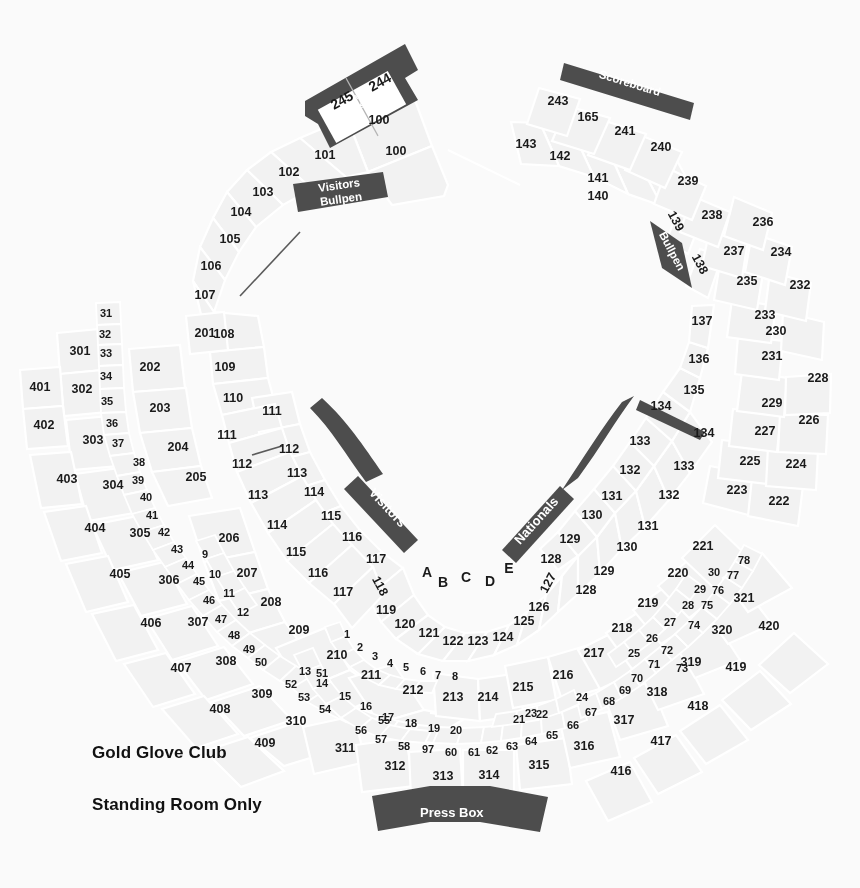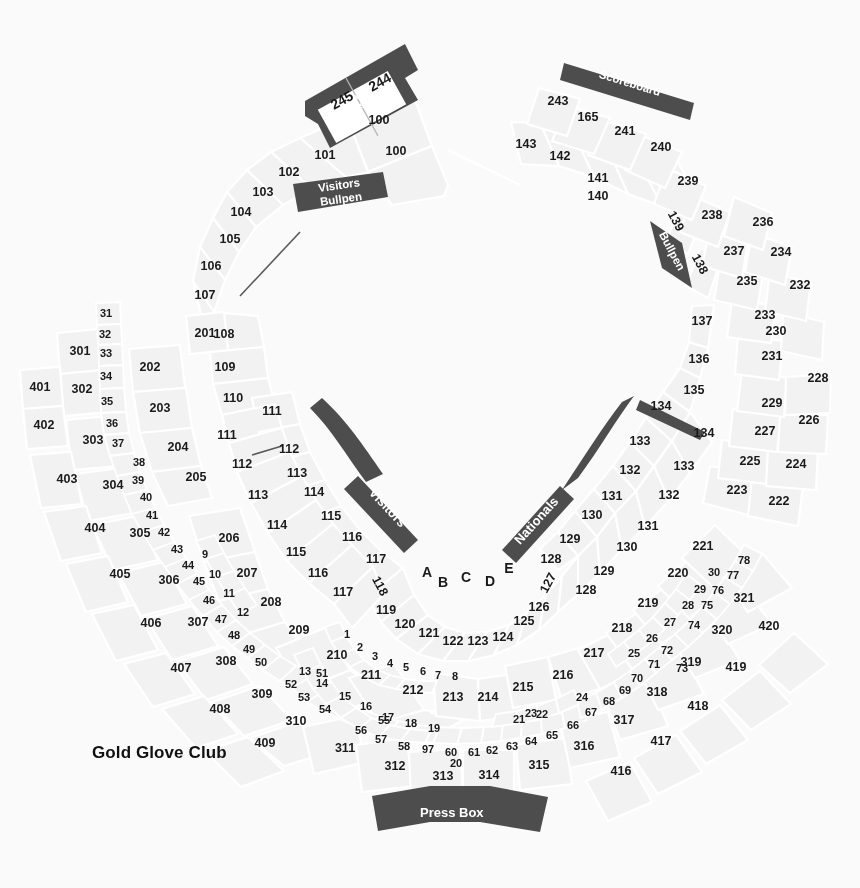--- a/index.html
+++ b/index.html
@@ -363,20 +363,21 @@
 
   <div class="banner-text b-mid" style="left:651px; top:245px; transform:rotate(62deg);">Bullpen</div>
 
   <div class="banner-text b-big" style="left:364px; top:500px; transform:rotate(47deg);">Visitors</div>
 
   <div class="banner-text b-big" style="left:507px; top:513px; transform:rotate(-48deg);">Nationals</div>
 
   <div class="banner-text b-big" style="left:420px; top:805px;">Press Box</div>
 
   <div class="legend-text" style="left:92px; top:753px;">Gold Glove Club</div>
+  <div class="legend-text" style="left:92px; top:805px;">Standing Room Only</div>
 
   <div id="section-labels">
       <div class="seclabel t-md" style="left: 379px; top: 120px;">100</div>
       <div class="seclabel t-md" style="left: 396px; top: 151px;">100</div>
       <div class="seclabel t-md" style="left: 325px; top: 155px;">101</div>
       <div class="seclabel t-md" style="left: 289px; top: 172px;">102</div>
       <div class="seclabel t-md" style="left: 263px; top: 192px;">103</div>
       <div class="seclabel t-md" style="left: 241px; top: 212px;">104</div>
       <div class="seclabel t-md" style="left: 230px; top: 239px;">105</div>
       <div class="seclabel t-md" style="left: 211px; top: 266px;">106</div>
@@ -561,21 +562,21 @@
       <div class="seclabel t-sm" style="left: 215px; top: 574px;">10</div>
       <div class="seclabel t-sm" style="left: 229px; top: 593px;">11</div>
       <div class="seclabel t-sm" style="left: 243px; top: 612px;">12</div>
       <div class="seclabel t-sm" style="left: 305px; top: 671px;">13</div>
       <div class="seclabel t-sm" style="left: 322px; top: 683px;">14</div>
       <div class="seclabel t-sm" style="left: 345px; top: 696px;">15</div>
       <div class="seclabel t-sm" style="left: 366px; top: 706px;">16</div>
       <div class="seclabel t-sm" style="left: 388px; top: 717px;">17</div>
       <div class="seclabel t-sm" style="left: 411px; top: 723px;">18</div>
       <div class="seclabel t-sm" style="left: 434px; top: 728px;">19</div>
-      <div class="seclabel t-sm" style="left: 456px; top: 763px;">20</div>
+      <div class="seclabel t-sm" style="left: 456px; top: 730px;">20</div>
       <div class="seclabel t-sm" style="left: 519px; top: 719px;">21</div>
       <div class="seclabel t-sm" style="left: 542px; top: 714px;">22</div>
       <div class="seclabel t-sm" style="left: 531px; top: 706px; margin-top: 7px;">23</div>
       <div class="seclabel t-sm" style="left: 582px; top: 697px;">24</div>
       <div class="seclabel t-sm" style="left: 634px; top: 653px;">25</div>
       <div class="seclabel t-sm" style="left: 652px; top: 638px;">26</div>
       <div class="seclabel t-sm" style="left: 670px; top: 622px;">27</div>
       <div class="seclabel t-sm" style="left: 688px; top: 605px;">28</div>
       <div class="seclabel t-sm" style="left: 700px; top: 589px;">29</div>
       <div class="seclabel t-sm" style="left: 714px; top: 572px;">30</div>

